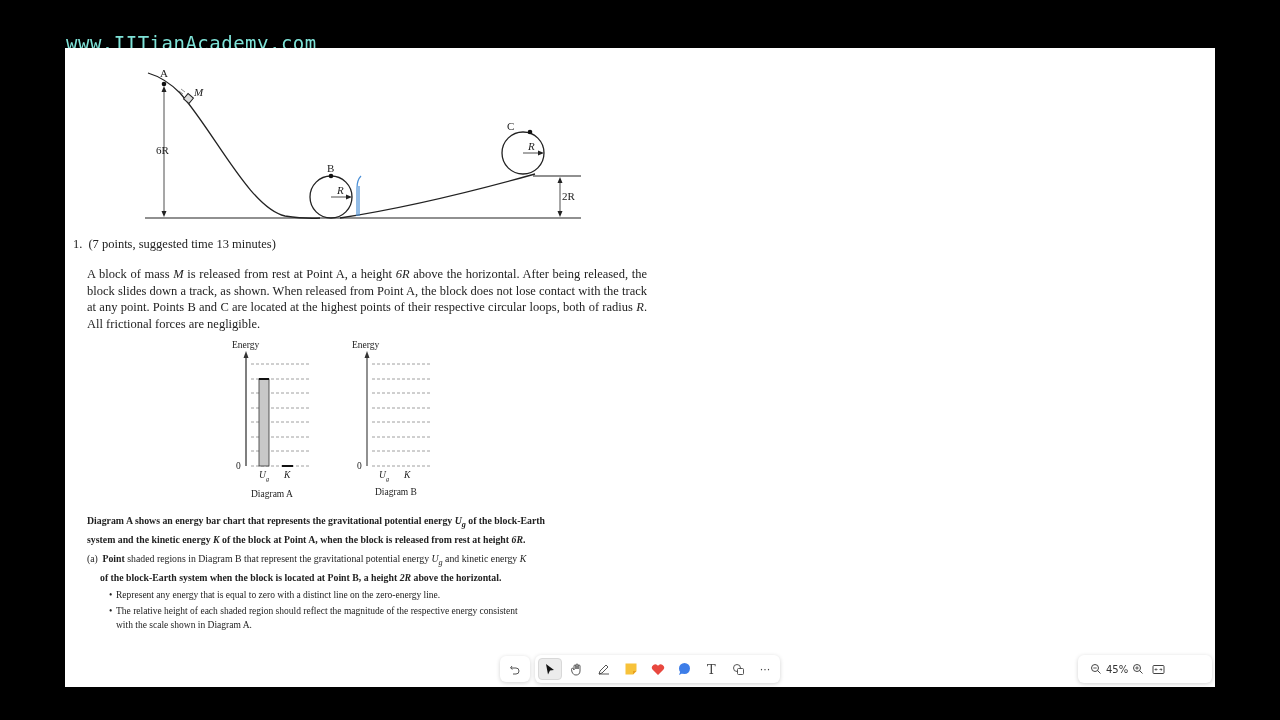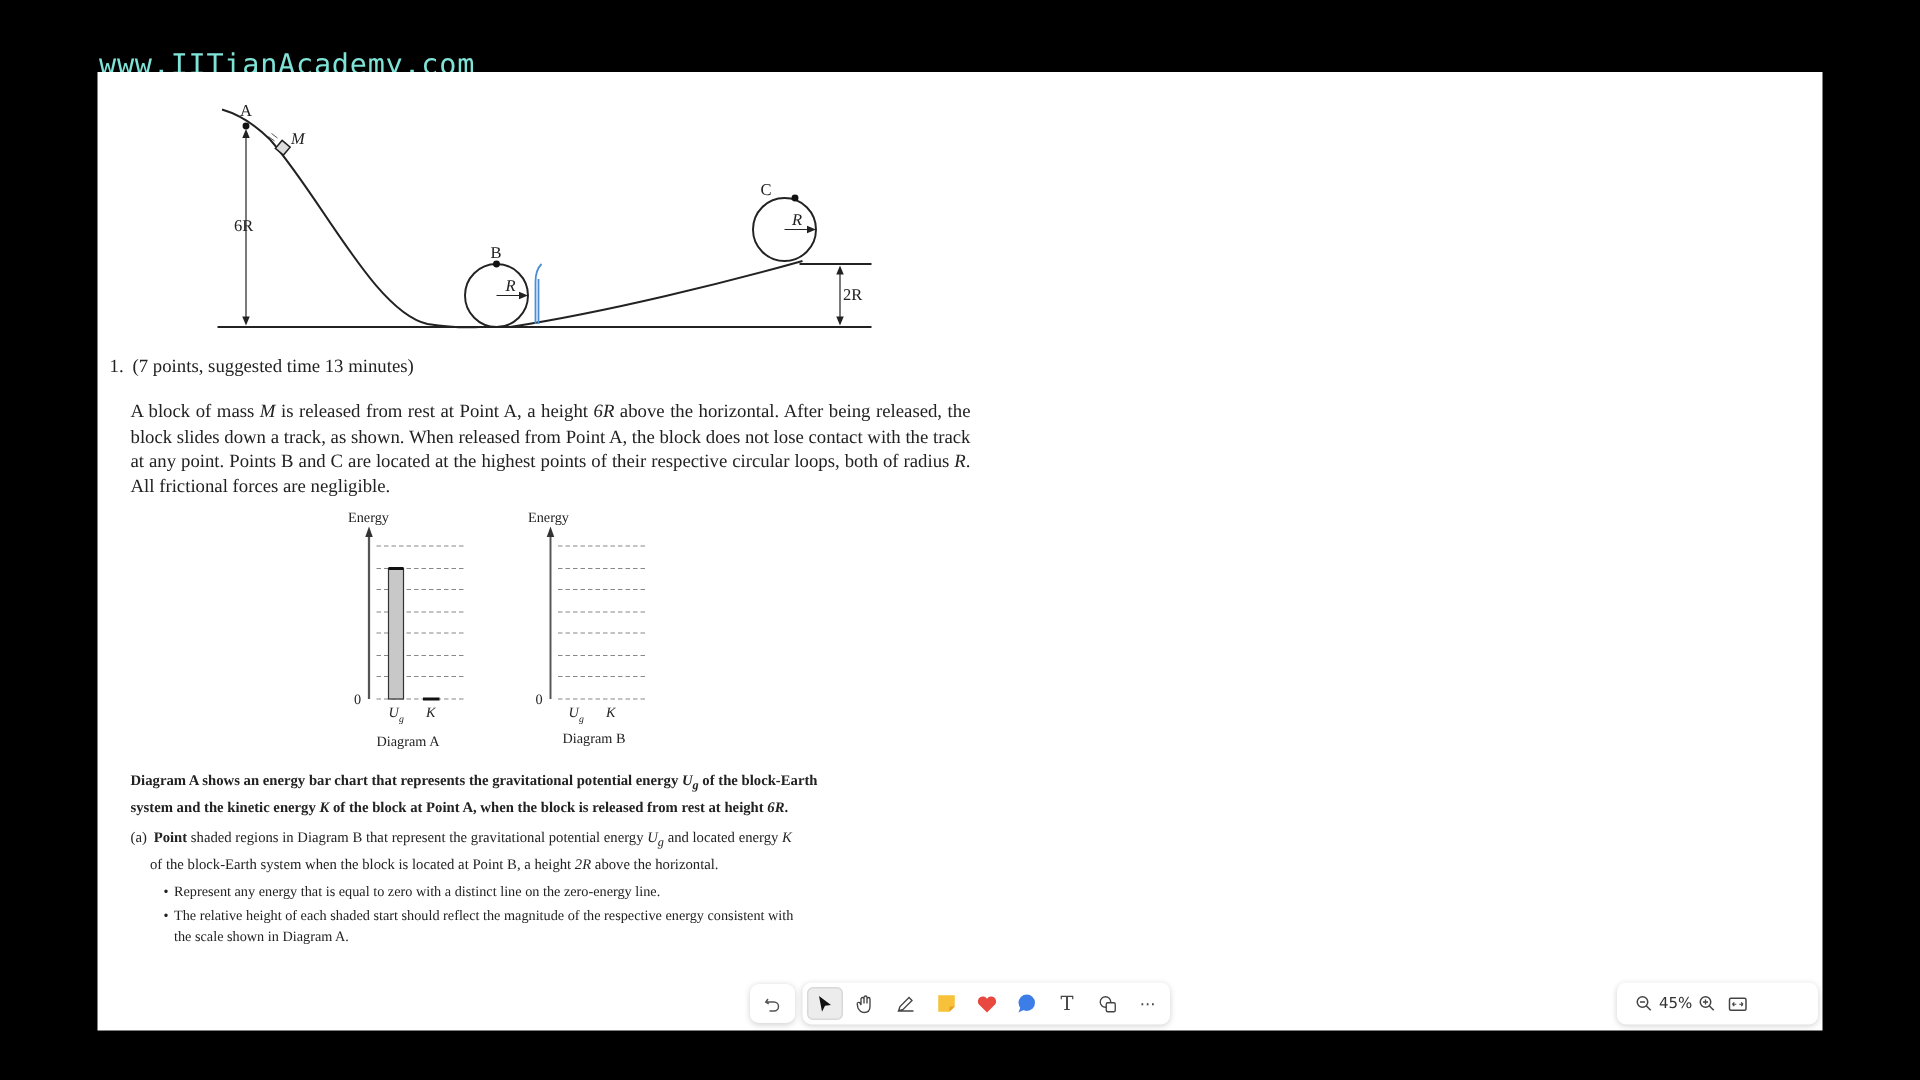--- a/index.html
+++ b/index.html
@@ -32,21 +32,21 @@
 
   .desc {
     position: absolute; left: 22px; top: 465px; width: 470px;
     font-size: 9.8px; line-height: 15.5px; font-weight: bold;
   }
   .parta {
     position: absolute; left: 22px; top: 503px; width: 480px;
     font-size: 9.8px; line-height: 15.5px;
   }
   .parta .label { display: inline-block; width: 13px; }
-  .parta .cont { padding-left: 13px; }
+  .parta .cont { padding-left: 13px; font-weight: bold; }
   .bullets {
     position: absolute; left: 44px; top: 540px; width: 420px;
     font-size: 9.5px; line-height: 14.5px; list-style: none;
   }
   .bullets li { position: relative; padding-left: 7px; margin-bottom: 1px; }
   .bullets li::before { content: "•"; position: absolute; left: 0; top: 0; }
 
   i.var { font-style: italic; }
 
   
@@ -178,27 +178,27 @@
       <text x="164" y="142" font-family="Liberation Serif, serif" font-size="9.5" font-style="italic" fill="#222">U</text>
       <text x="171" y="145" font-family="Liberation Serif, serif" font-size="6.5" font-style="italic" fill="#222">g</text>
       <text x="189" y="142" font-family="Liberation Serif, serif" font-size="9.5" font-style="italic" fill="#222">K</text>
       <text x="160" y="159" font-family="Liberation Serif, serif" font-size="9.5" fill="#222">Diagram B</text>
     </g>
   </svg>
 
   <p class="desc"><span>Diagram A shows an energy bar chart that represents the gravitational potential energy </span><i class="var">U</i><sub><i class="var">g</i></sub><span> of the block-Earth system and the kinetic energy </span><i class="var">K</i><span> of the block at Point A, when the block is released from rest at height </span><i class="var">6R</i><span>.</span></p>
 
   <div class="parta">
-    <div><span class="label">(a)</span> <b>Point</b><span> shaded regions in Diagram B that represent the gravitational potential energy </span><i class="var">U</i><sub><i class="var">g</i></sub><span> and located energy </span><i class="var">K</i></div>
+    <div><span class="label">(a)</span> <b>Point</b><span> shaded regions in Diagram B that represent the gravitational potential energy </span><i class="var">U</i><sub><i class="var">g</i></sub><span> and kinetic energy </span><i class="var">K</i></div>
     <div class="cont"><span>of the block-Earth system when the block is located at Point B, a height </span><i class="var">2R</i><span> above the horizontal.</span></div>
   </div>
 
   <ul class="bullets">
     <li>Represent any energy that is equal to zero with a distinct line on the zero-energy line.</li>
-    <li>The relative height of each shaded start should reflect the magnitude of the respective energy consistent with the scale shown in Diagram A.</li>
+    <li>The relative height of each shaded region should reflect the magnitude of the respective energy consistent with the scale shown in Diagram A.</li>
   </ul>
 </div>
 
 <div class="undo-pill">
   <svg width="12" height="12" viewBox="0 0 12 12">
       <path d="M3 3 L1.5 5 L3.5 6.3 M2 5 H7 A3 3 0 0 1 7 11 H4" fill="none" stroke="#555" stroke-width="1"></path>
     </svg>
 </div>
 
 <div class="toolbar">

